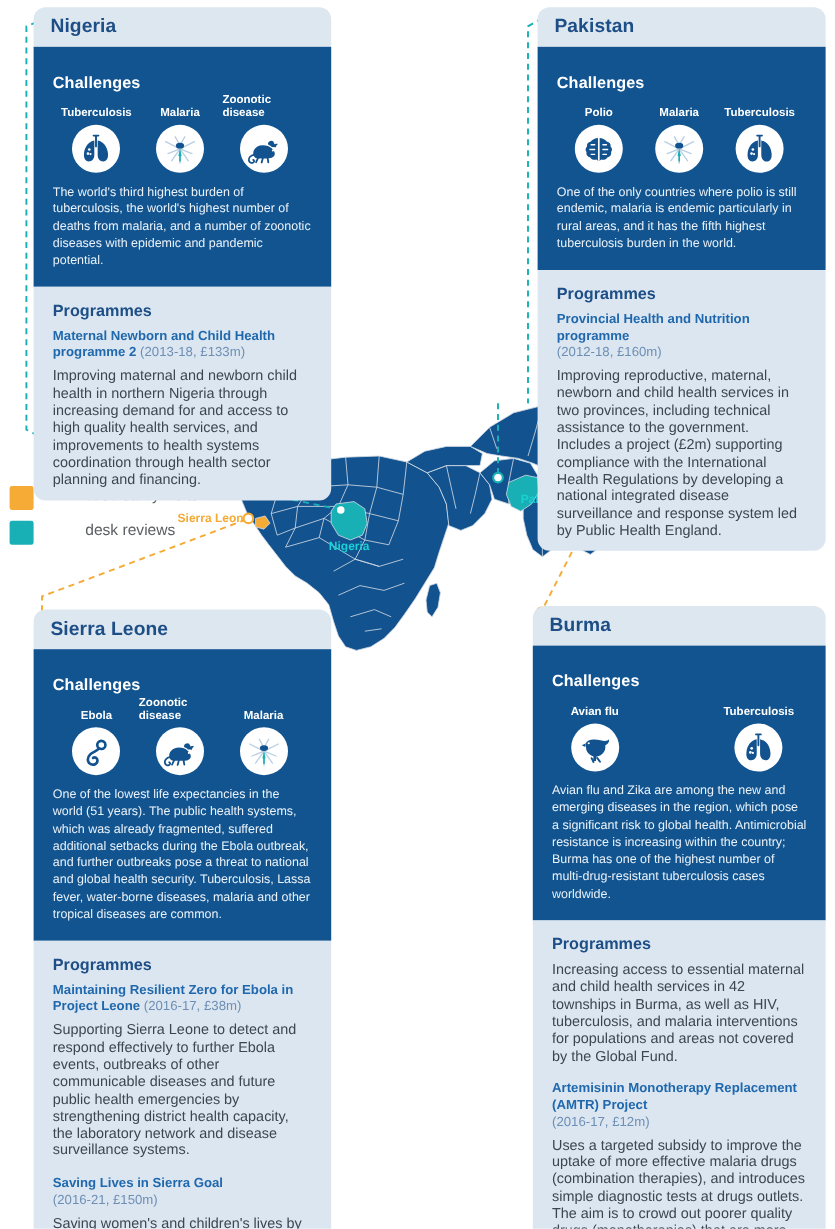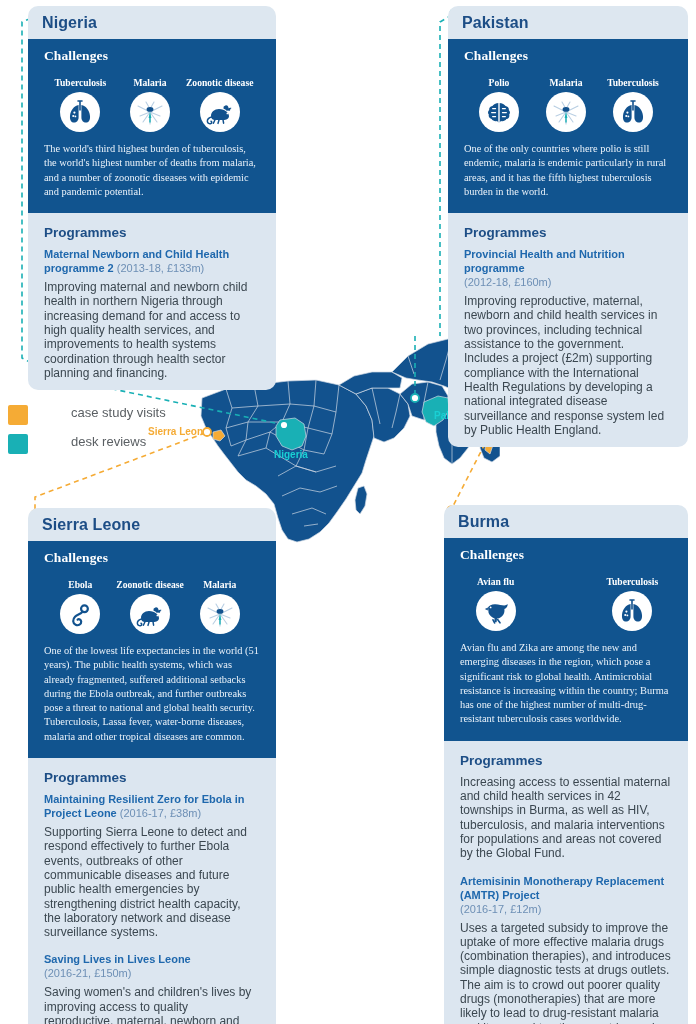--- a/index.html
+++ b/index.html
@@ -11,21 +11,21 @@
   
   .panel{position:absolute;}
   .panel-head{
     background:#dde7f0;border-radius:10px 10px 0 0;
     padding:7px 14px 6px 14px;
   }
   .panel-head .ctitle{
     color:#1d4e86;font-size:16px;font-weight:600;letter-spacing:.1px;line-height:20px;
   }
   .challenges{
-    background:#11548f;color:#ffffff;padding:9px 16px 14px 16px;font-family:Liberation Serif, serif;
+    background:#11548f;color:#ffffff;padding:22px 16px 14px 16px;
   }
   .challenges h3{
     margin:0 0 2px 0;font-size:13.5px;font-weight:700;color:#ffffff;letter-spacing:.1px;
   }
   .icon-row{display:flex;justify-content:space-between;align-items:flex-end;margin:0 6px 10px 2px;}
   .icon-cell{width:33%;text-align:left;}
   .icon-label{font-size:9.6px;font-weight:700;color:#ffffff;line-height:11px;margin-bottom:4px;min-height:22px;display:flex;align-items:flex-end;justify-content:center;}
   .icon-circle{
     width:40px;height:40px;border-radius:50%;background:#ffffff;margin:0 auto;
     display:flex;align-items:center;justify-content:center;
@@ -273,21 +273,21 @@
             </svg>
        </div>
      </div>
       </div>
       <div class="challenge-text">One of the lowest life expectancies in the world (51 years). The public health systems, which was already fragmented, suffered additional setbacks during the Ebola outbreak, and further outbreaks pose a threat to national and global health security. Tuberculosis, Lassa fever, water-borne diseases, malaria and other tropical diseases are common.</div>
     </div>
     <div class="programmes">
       <h3>Programmes</h3>
       <div class="prog-title"><span>Maintaining Resilient Zero for Ebola in Project Leone</span> <span class="meta">(2016-17, £38m)</span></div>
       <div class="prog-body">Supporting Sierra Leone to detect and respond effectively to further Ebola events, outbreaks of other communicable diseases and future public health emergencies by strengthening district health capacity, the laboratory network and disease surveillance systems.</div>
-      <div class="prog-title"><span>Saving Lives in Lives Leone</span><br><span class="prog-meta-line">(2016-21, £150m)</span></div>
+      <div class="prog-title"><span>Saving Lives in Sierra Goal</span><br><span class="prog-meta-line">(2016-21, £150m)</span></div>
       <div class="prog-body">Saving women's and children's lives by improving access to quality reproductive, maternal, newborn and child health services, while strengthening priority health systems for more sustainable service delivery.</div>
     </div>
   </div>
 <div class="panel" style="left:444px;top:505px;width:244px;">
     <div class="panel-head">
       <div class="ctitle">Burma</div>
     </div>
     <div class="challenges">
       <h3>Challenges</h3>
       <div class="icon-row">

